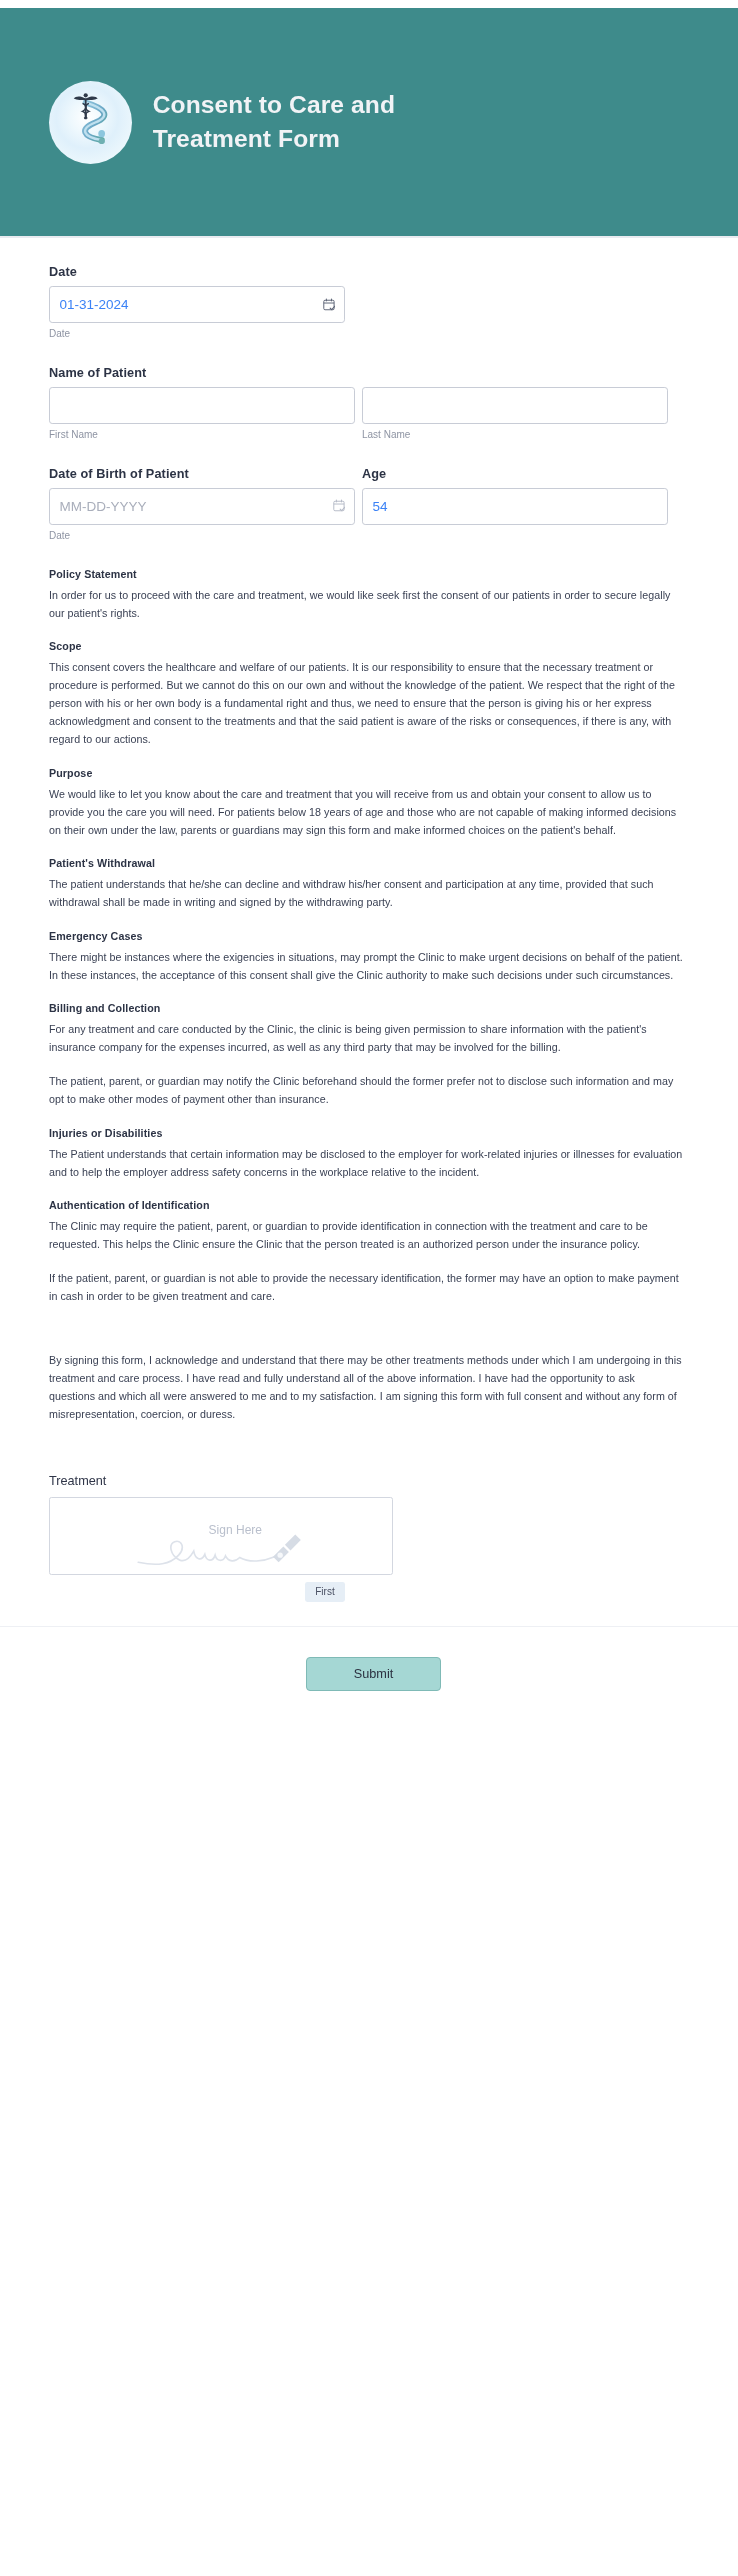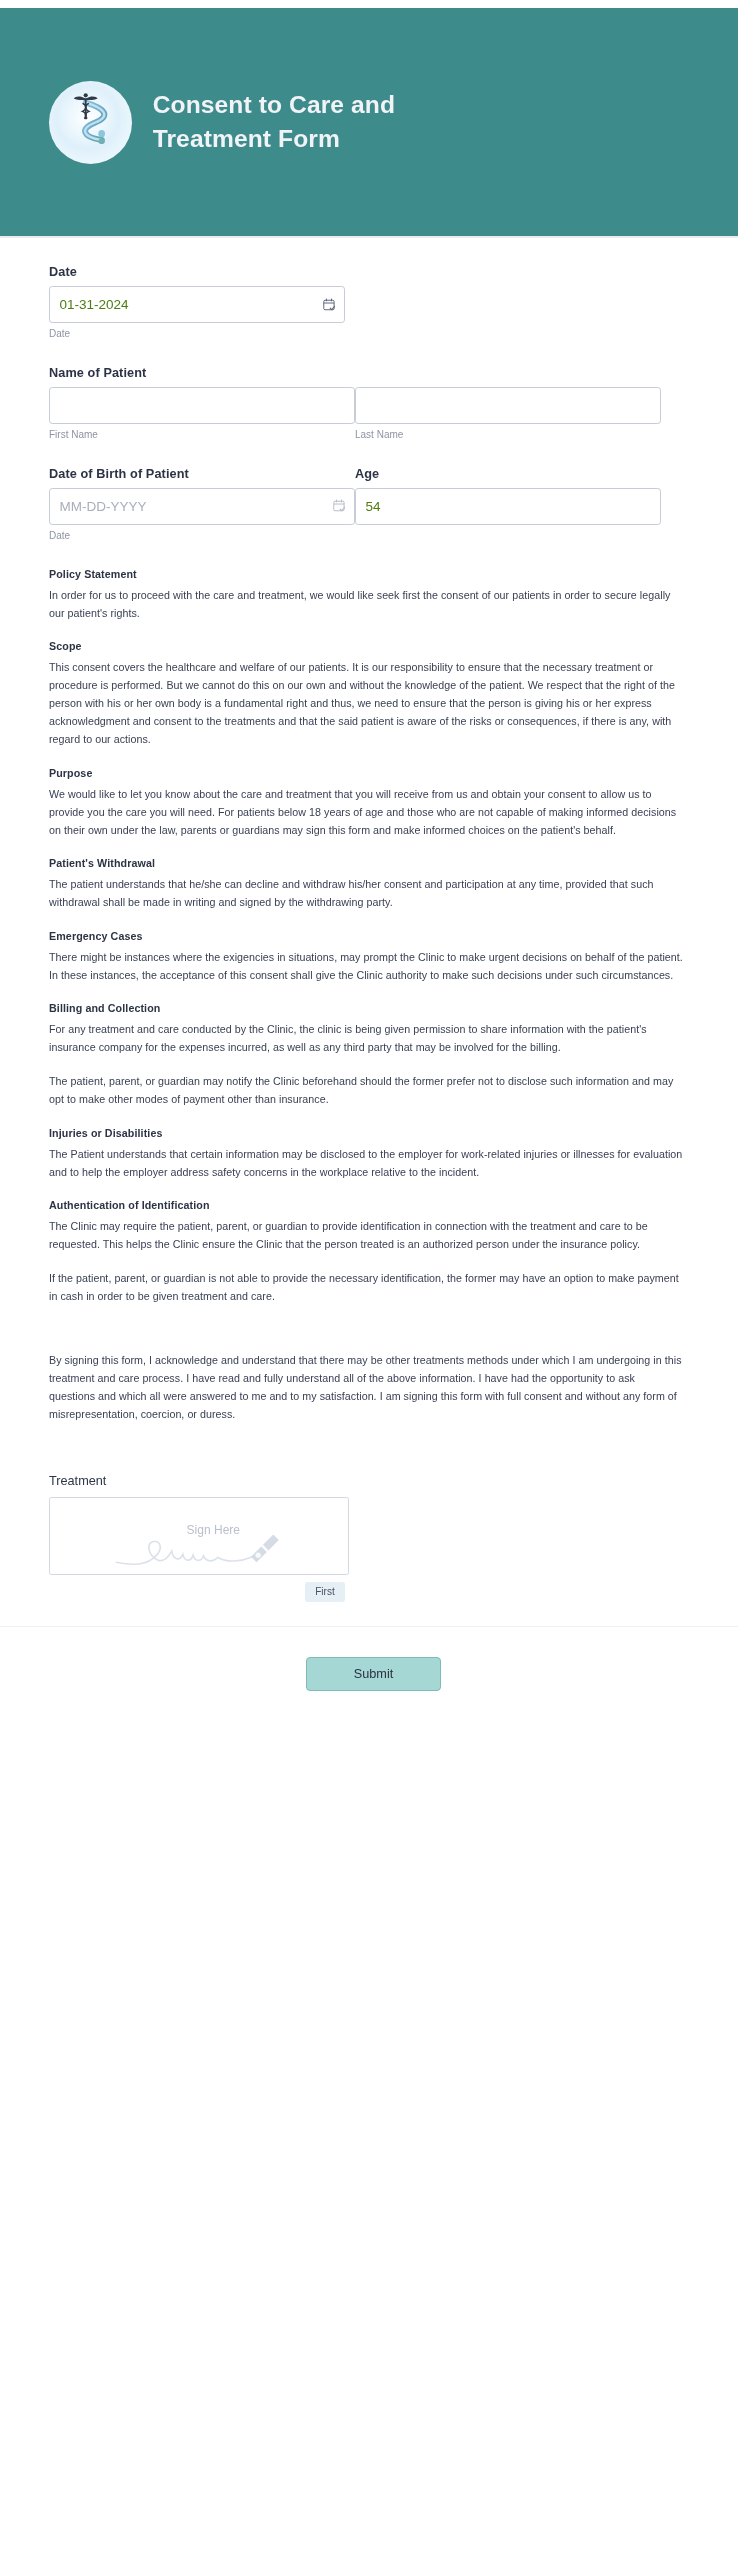--- a/index.html
+++ b/index.html
@@ -42,21 +42,21 @@
     font-weight: 700;
     letter-spacing: 0.1px;
     max-width: 342px;
     font-family: "Liberation Sans", sans-serif;
   }
 
   
   .form-body { padding: 27px 49px 0 49px; }
 
   .field-block { margin-bottom: 27px; }
-  .field-row { display: flex; gap: 0; }
+  .field-row { display: flex; gap: 7px; }
   .field-col { width: 306px; flex: 0 0 306px; }
 
   .field-label {
     font-size: 12.7px;
     font-weight: 700;
     color: #2c3345;
     margin-bottom: 7.1px;
     letter-spacing: 0.1px;
     font-family: "Liberation Sans", sans-serif;
   }
@@ -77,21 +77,21 @@
     align-items: center;
     padding: 0 9.5px;
   }
   .input-shell.narrow { width: 296px; }
   .input-text {
     border: 0;
     outline: 0;
     width: 100%;
     height: 100%;
     font-size: 13.5px;
-    color: #4d7c0f;
+    color: #3b82f6;
     background: transparent;
     font-family: "Liberation Sans", sans-serif;
     padding: 0;
   }
   .input-text::placeholder { color: #a9aebb; }
   .cal-icon {
     position: absolute;
     right: 8.7px;
     top: 50%;
     transform: translateY(-50%);
@@ -125,21 +125,21 @@
   
   .sig-block { margin-top: 29px; }
   .sig-label {
     font-size: 12.7px;
     font-weight: 400;
     color: #2f3548;
     margin-bottom: 8.7px;
     font-family: "Liberation Sans", sans-serif;
   }
   .sig-pad {
-    width: 300px;
+    width: 344px;
     height: 78px;
     border: 0.8px solid #d3d7e0;
     border-radius: 2.4px;
     background: #fff;
     position: relative;
     overflow: hidden;
   }
   .sig-hint {
     position: absolute;
     left: 0; right: 0;

